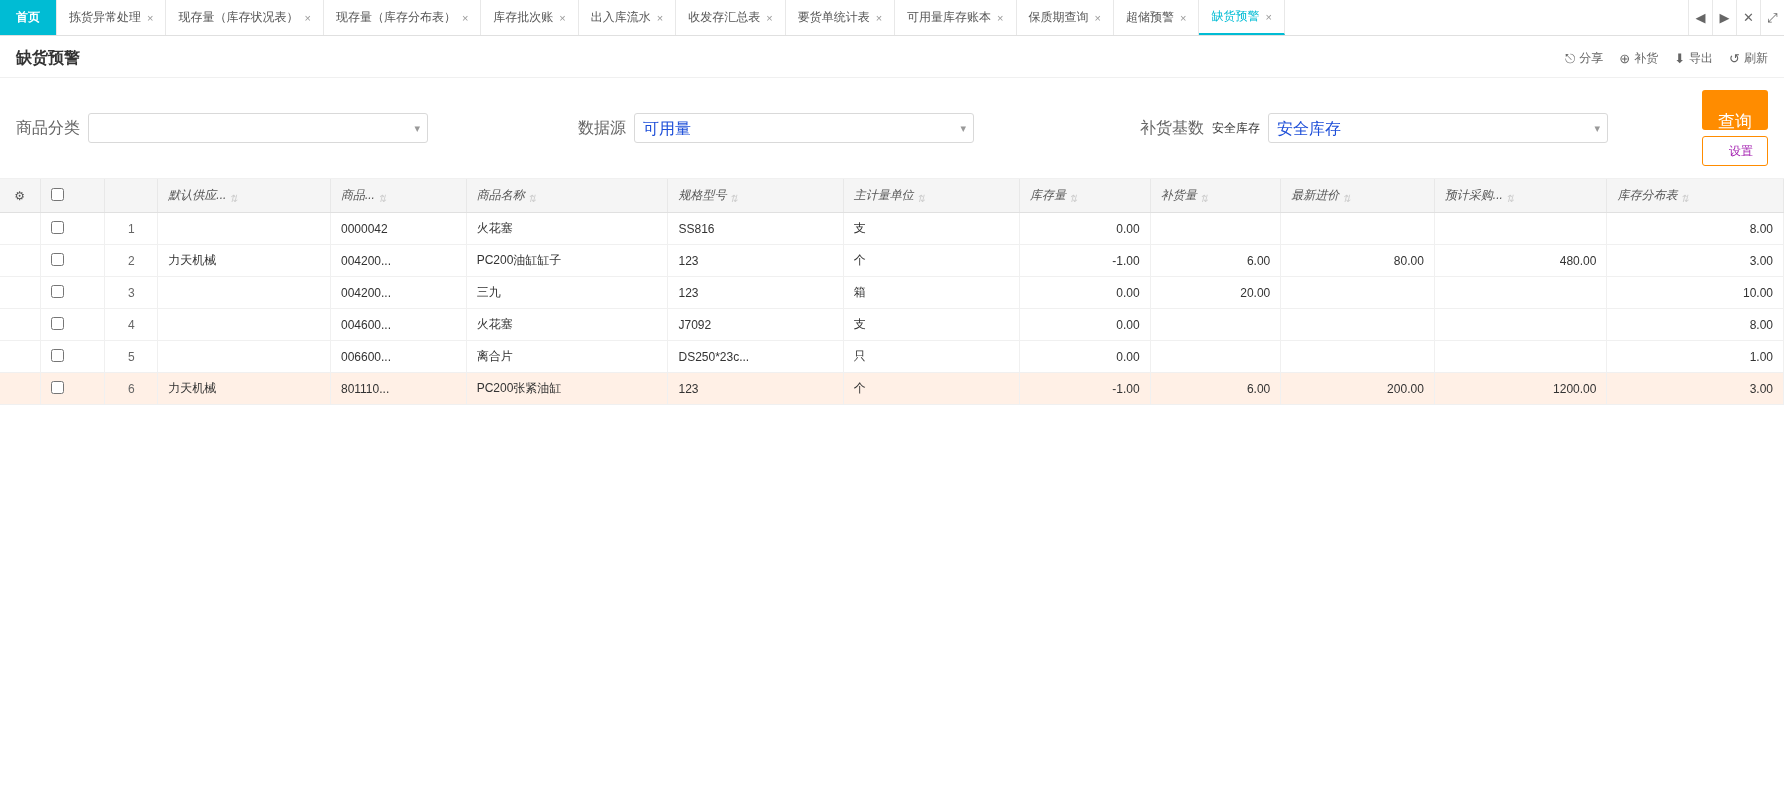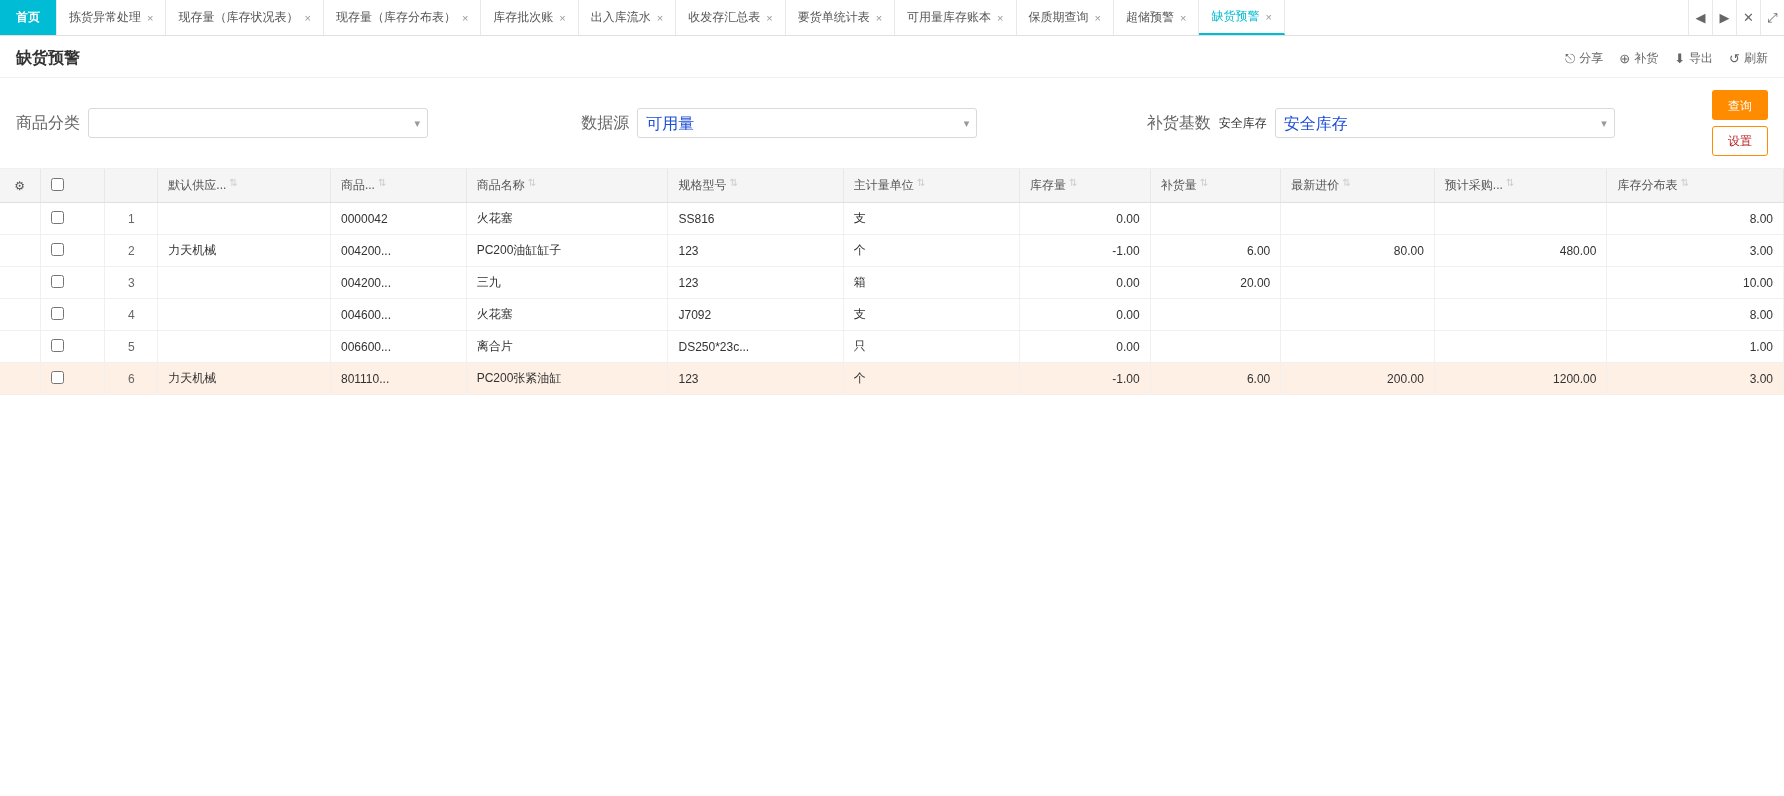--- a/index.html
+++ b/index.html
@@ -144,36 +144,37 @@
     }
     .filter-value {
       font-size: 12px;
       color: #333;
     }
     .query-btn {
       background: #ff8c00;
       color: #fff;
       border: none;
       border-radius: 3px;
-      padding: 8px 16px;
-      font-size: 12px;
+      padding: 20px 16px;
+      font-size: 17px;
       cursor: pointer;
       height: 30px;
       white-space: nowrap;
     }
     .settings-btn {
       background: #fff;
-      color: #b91c1c;
+      color: #a21caf;
       border: 1px solid #ff8c00;
       border-radius: 3px;
       padding: 5px 14px;
       font-size: 12px;
       cursor: pointer;
       height: 30px;
       white-space: nowrap;
+      text-align: right;
     }
     .filter-btn-group {
       display: flex;
       flex-direction: column;
       gap: 6px;
       flex-shrink: 0;
     }
 
     
     .table-container {
@@ -196,22 +197,23 @@
       white-space: nowrap;
       border-right: 1px solid #e8e8e8;
       border-bottom: 1px solid #e0e0e0;
     }
     thead th:first-child {
       width: 40px;
       text-align: center;
     }
     thead th .th-inner {
       display: flex;
-      align-items: flex-start;
+      align-items: flex-end;
       gap: 3px;
+      font-style: italic;
     }
     thead th .sort-icon {
       color: #ccc;
       font-size: 10px;
     }
     tbody tr {
       border-bottom: 1px solid #f0f0f0;
     }
     tbody tr.highlighted { background: #fff0e6; }
     tbody td {

